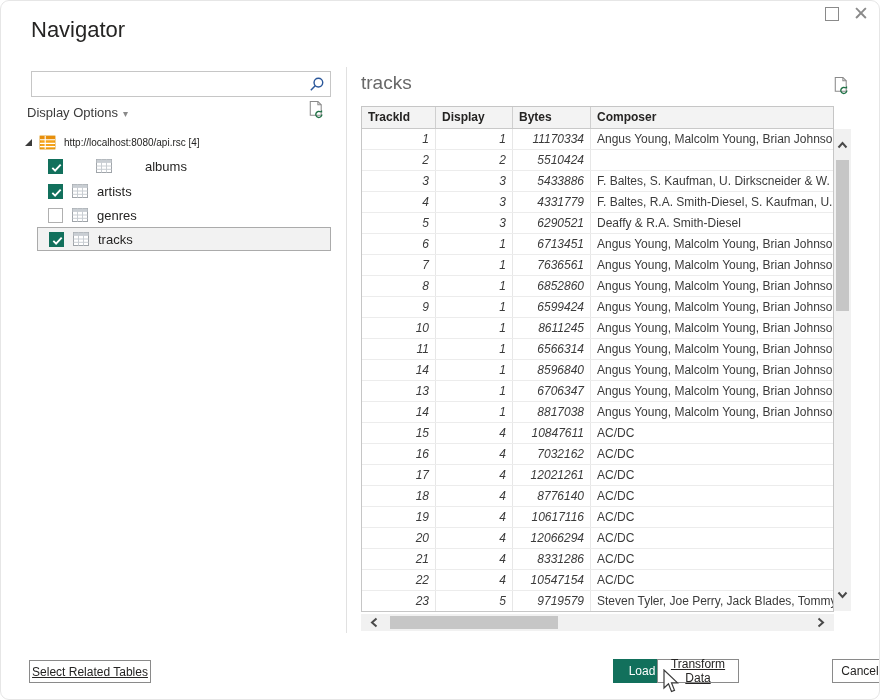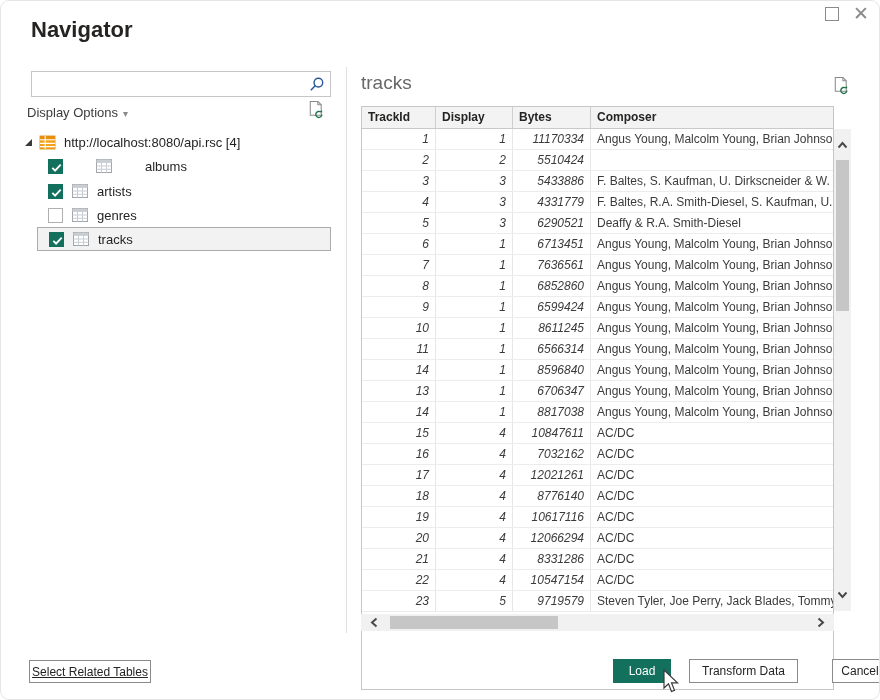--- a/index.html
+++ b/index.html
@@ -1,49 +1,49 @@
 <!DOCTYPE html>
 <html><head>
 <meta charset="utf-8">
 <style>
   * { margin:0; padding:0; box-sizing:border-box; }
   html,body { width:880px; height:700px; background:#fff; font-family:"Liberation Sans", sans-serif; overflow:hidden; }
   .dialog { position:relative; width:880px; height:700px; background:#fff; border:1px solid #e6e6e6; border-radius:9px; overflow:hidden; }
 
-  .dlg-title { position:absolute; left:30px; top:16px; font-size:22px; font-weight:bold; color:#252423; }
+  .dlg-title { position:absolute; left:30px; top:16px; font-size:22px; font-weight:normal; color:#252423; }
   .win-max { position:absolute; left:824px; top:6px; width:14px; height:14px; border:1px solid #8a8a8a; background:#fff; cursor:default; }
   .win-close { position:absolute; left:852px; top:1px; font-size:19px; color:#8a8a8a; line-height:24px; cursor:default; }
 
   .search-box { position:absolute; left:30px; top:70px; width:300px; height:26px; border:1px solid #c6c6c6; background:#fff; }
   .search-box input { position:absolute; left:0; top:0; width:274px; height:24px; border:none; outline:none; font-size:13px; padding:0 8px; font-family:"Liberation Sans",sans-serif; }
   .search-icon { position:absolute; right:5px; top:4px; width:17px; height:17px; }
 
   .display-options { position:absolute; left:26px; top:104px; font-size:13px; color:#3b3b3b; }
   .caret { font-size:10px; color:#8a8a8a; margin-left:5px; }
   .refresh-icon-left  { position:absolute; left:305px; top:99px;  width:19px; height:20px; }
   .refresh-icon-right { position:absolute; left:830px; top:75px;  width:19px; height:20px; }
 
   .v-divider { position:absolute; left:345px; top:66px; width:1px; height:566px; background:#e1e1e1; }
 
   .tree-root { position:absolute; left:24px; top:131px; height:20px; display:flex; align-items:center; }
   .expander { width:0; height:0; border-left:7px solid transparent; border-bottom:7px solid #3b3b3b; margin-right:7px; }
   .feed-icon { width:17px; height:17px; margin-right:8px; }
-  .root-label { font-size:13px; color:#252423; white-space:nowrap; }
+  .root-label { font-size:10px; color:#252423; white-space:nowrap; }
 
   .tree-item { position:absolute; left:36px; width:294px; height:24px; display:flex; align-items:center; }
   .tree-item.selected { border:1px solid #ababab; background:#f2f2f2; }
   .cb { width:15px; height:15px; border:1px solid #b0b0b0; background:#fff; margin-left:11px; flex:0 0 15px; position:relative; }
   .cb.on { background:#12705C; border-color:#12705C; }
   .cb svg { position:absolute; left:1px; top:1px; }
   .ticon { width:16px; height:14px; margin-left:9px; flex:0 0 16px; }
   .tlabel { font-size:13px; color:#252423; margin-left:9px; white-space:nowrap; }
 
   .preview-title { position:absolute; left:360px; top:71px; font-size:19px; color:#686868; }
 
-  .ptable { position:absolute; left:360px; top:105px; width:473px; height:584px; border:1px solid #c6c6c6; background:#fff; overflow:hidden; }
+  .ptable { position:absolute; left:360px; top:105px; width:473px; height:506px; border:1px solid #c6c6c6; background:#fff; overflow:hidden; }
   .thead { display:flex; height:22px; background:#f3f3f3; border-bottom:1px solid #c9c9c9; }
   .thead .tcell { font-weight:bold; color:#252423; line-height:21px; text-align:left; padding-left:6px; border-right:1px solid #cfcfcf; }
   .trow { display:flex; height:21px; border-bottom:1px solid #ececec; }
   .tcell { font-size:12px; color:#3b3b3b; overflow:hidden; white-space:nowrap; }
   .trow .tcell { line-height:20px; border-right:1px solid #e7e7e7; }
   .c0 { width:74px; flex:0 0 74px; } .c1 { width:77px; flex:0 0 77px; } .c2 { width:78px; flex:0 0 78px; }
   .c3 { flex:1 1 auto; border-right:none !important; }
   .trow .num { font-style:italic; text-align:right; padding-right:6px; }
   .trow .c3 { padding-left:6px; }
 
@@ -53,21 +53,21 @@
   .vthumb { position:absolute; left:2px; top:31px; width:13px; height:151px; background:#c6c6c6; }
 
   .hscroll { position:absolute; left:360px; top:613px; width:473px; height:17px; background:#f1f1f1; }
   .hscroll .arrow-left  { position:absolute; left:9px; top:3px; }
   .hscroll .arrow-right { position:absolute; right:9px; top:3px; }
   .hthumb { position:absolute; left:29px; top:2px; width:168px; height:13px; background:#c6c6c6; }
 
   .btn { position:absolute; height:24px; background:#fff; border:1px solid #8a8a8a; font-size:12px; color:#252423; text-align:center; font-family:"Liberation Sans",sans-serif; cursor:default; display:flex; align-items:center; justify-content:center; }
   .btn-select-related { left:28px;  top:659px; width:122px; height:23px;text-decoration:underline; }
   .btn-load      { left:612px; top:658px; width:58px; background:#12705C; border:1px solid #12705C; color:#fff; }
-  .btn-transform { left:688px; top:658px; width:109px; }
+  .btn-transform { left:656px; top:658px; width:82px;text-decoration:underline; }
   .btn-cancel    { left:831px; top:658px; width:56px; }
 
   .cursor { position:absolute; left:661px; top:668px; width:20px; height:26px; pointer-events:none; }
 </style>
 </head>
 <body>
 
 <div class="dialog">
 
   <div class="dlg-title">Navigator</div>

